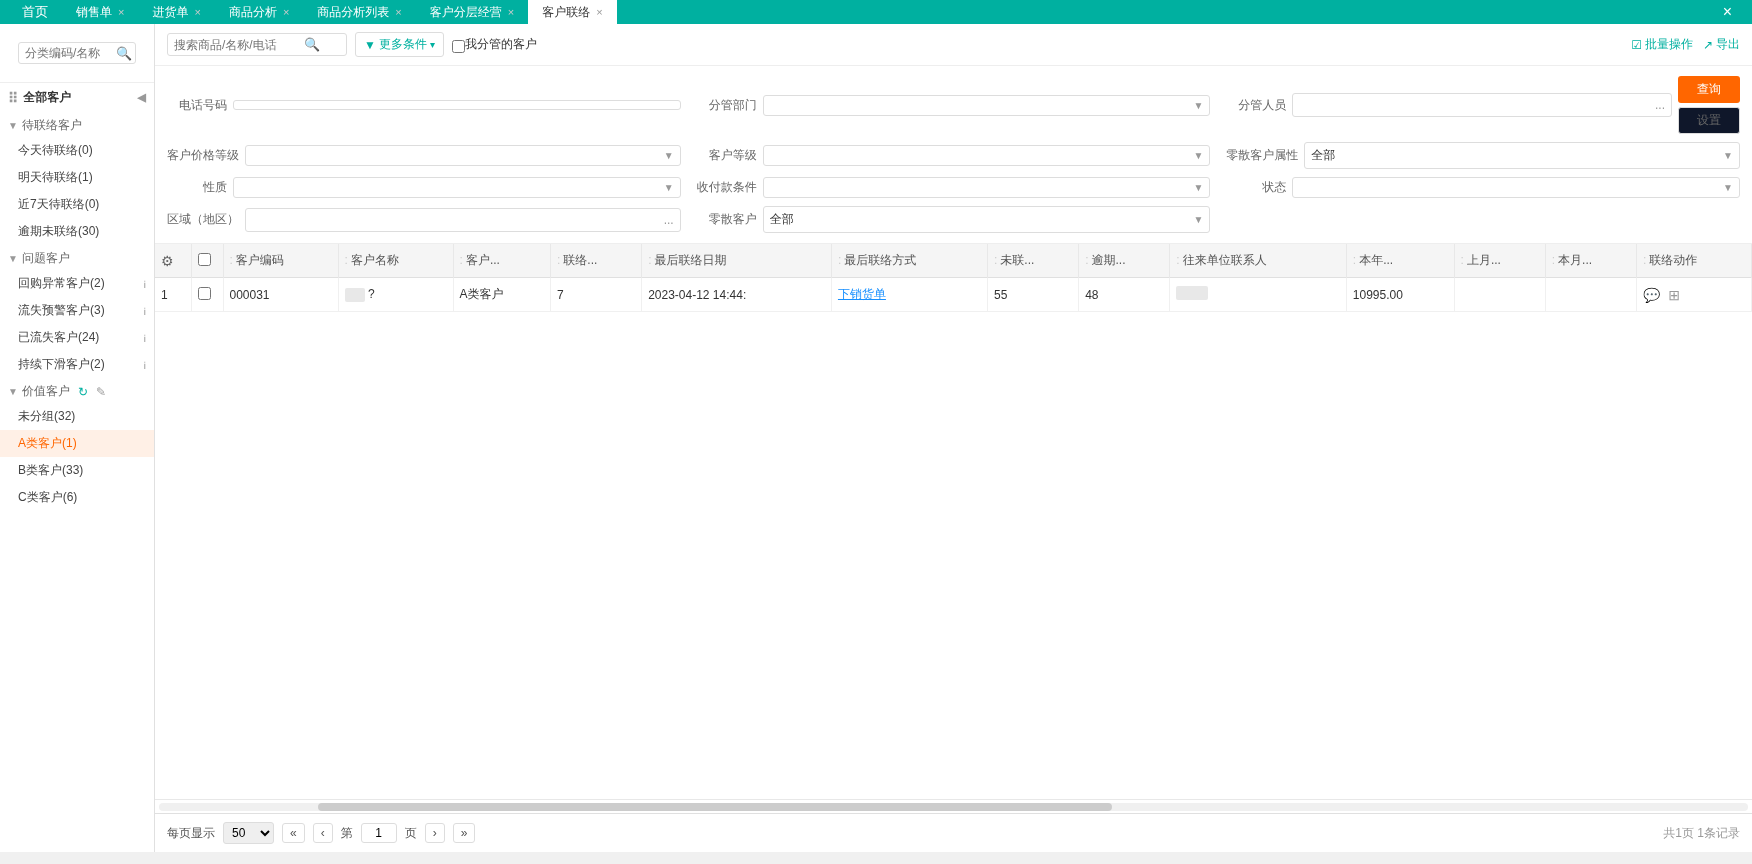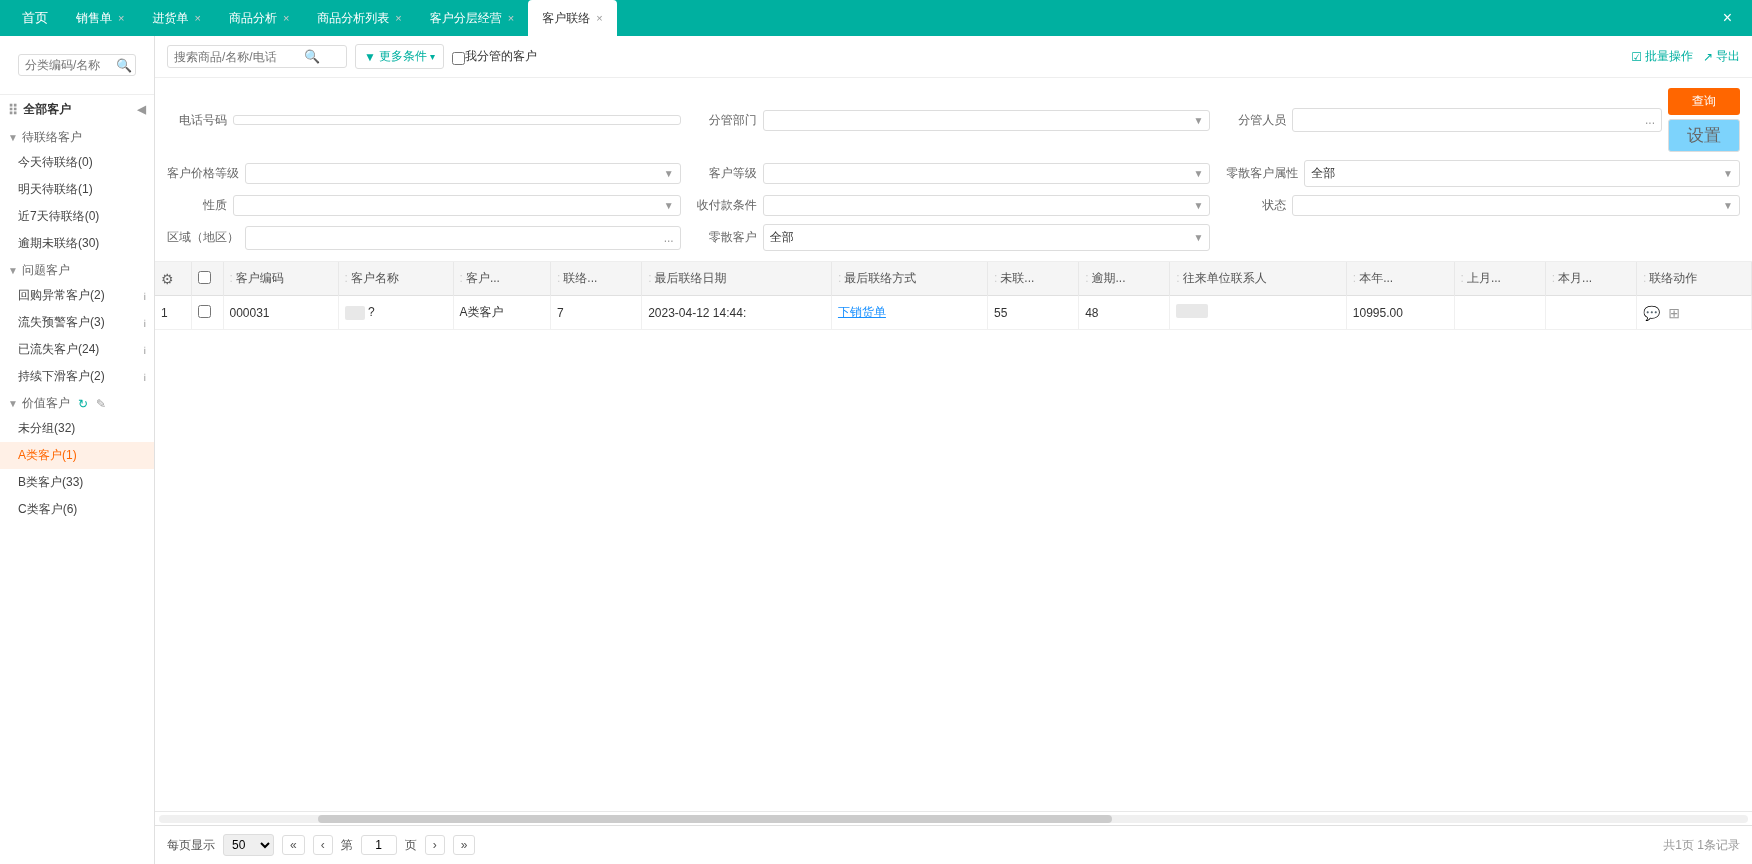--- a/index.html
+++ b/index.html
@@ -1,21 +1,21 @@
 <!DOCTYPE html>
 <html><head>
   <meta charset="utf-8">
   <style>
     * { box-sizing: border-box; margin: 0; padding: 0; font-family: 'Microsoft YaHei', Arial, sans-serif; font-size: 12px; }
     body { background: #f0f0f0; width: 1752px; height: 864px; overflow: hidden; }
 
     
     .top-nav {
       background: #00b0a0;
-      height: 36px;
+      height: 24px;
       display: flex;
       align-items: center;
       padding: 0 8px;
       gap: 0;
     }
     .nav-item {
       color: #fff;
       padding: 0 14px;
       height: 36px;
       display: flex;
@@ -274,27 +274,27 @@
     .btn-query {
       background: #ff6600;
       color: #fff;
       border: none;
       padding: 5px 18px;
       border-radius: 3px;
       cursor: pointer;
       font-size: 12px;
     }
     .btn-setting {
-      background: #7dd3fc;
+      background: #0f172a;
       color: #666;
       border: 1px solid #ddd;
       padding: 4px 18px;
       border-radius: 3px;
       cursor: pointer;
-      font-size: 17px;
+      font-size: 12px;
     }
 
     
     .table-wrapper {
       flex: 1;
       overflow: auto;
       background: #fff;
       margin: 0;
     }
     table {

